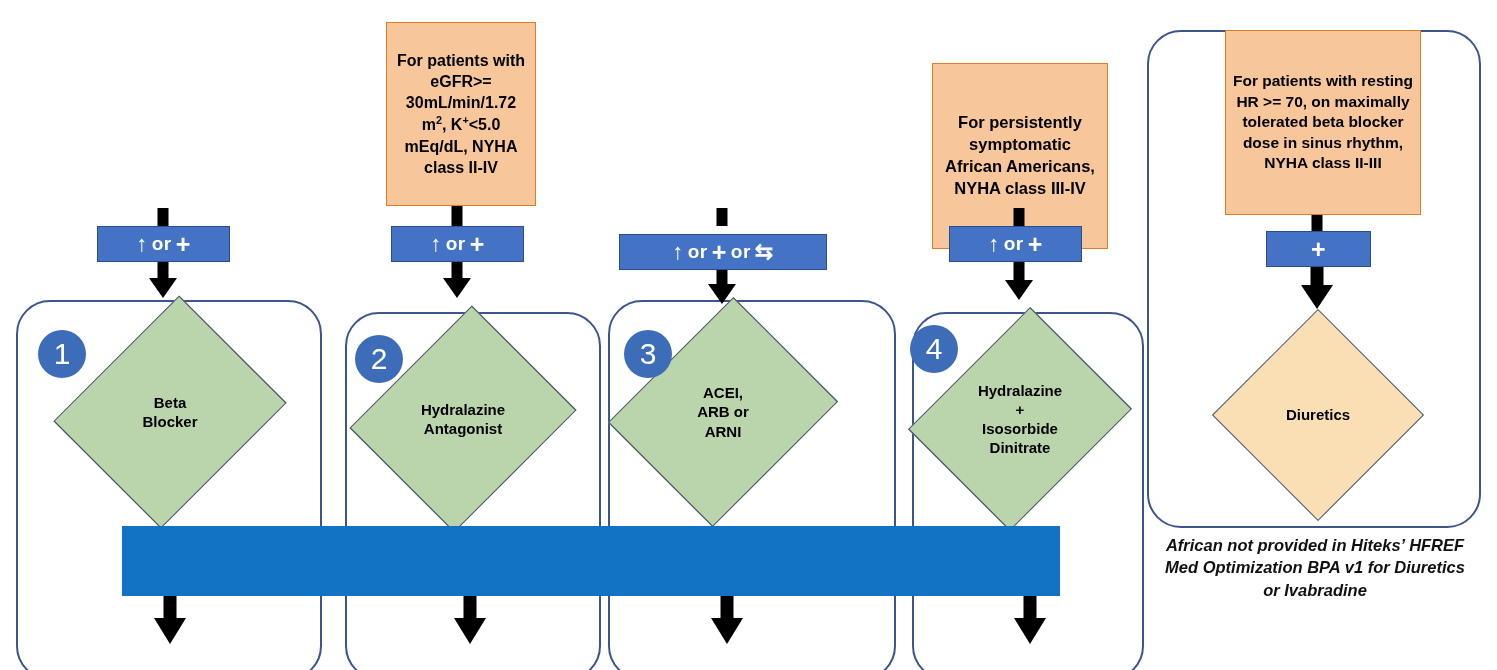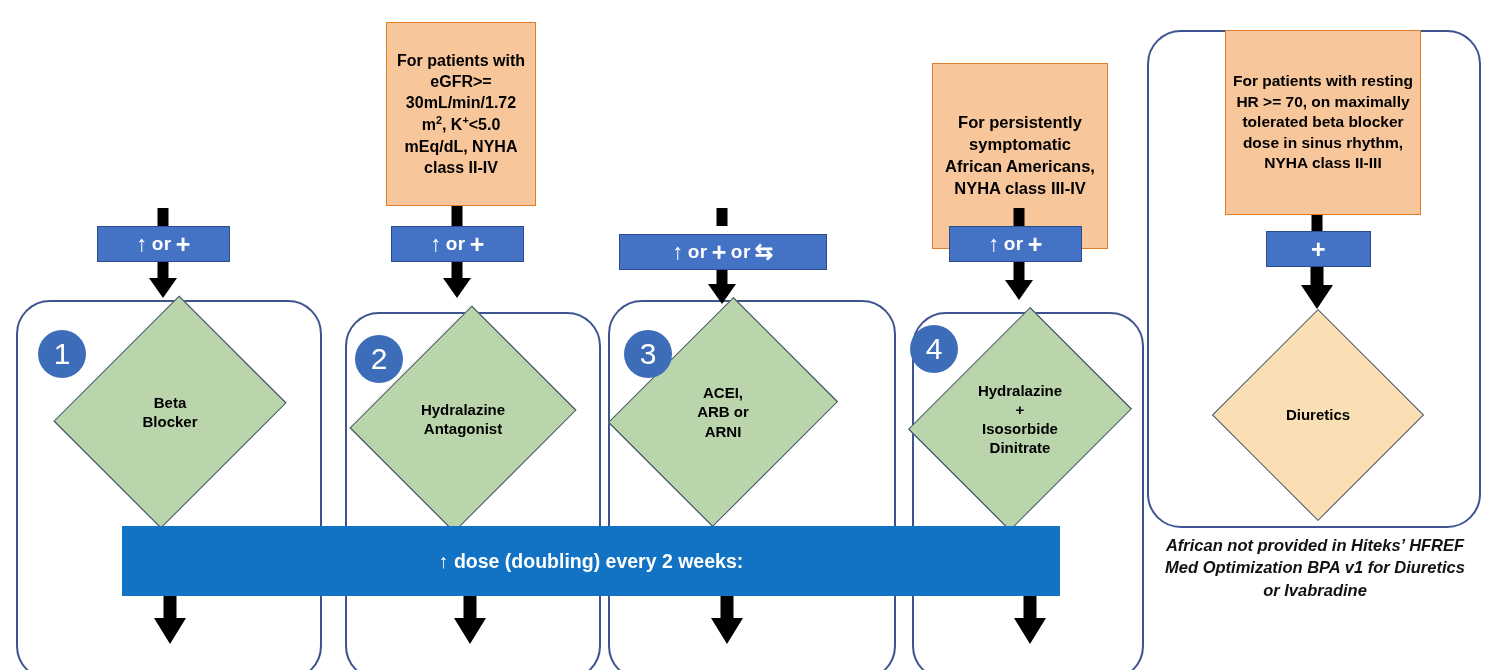--- a/index.html
+++ b/index.html
@@ -304,21 +304,20 @@
   <div class="diamond-wrap" style="left:1222px; top:308px; width:192px; height:214px;">
     <div class="diamond-shape diamond-orange" style="width:150px; height:150px; margin-left:-75px; margin-top:-75px; transform:rotate(45deg) scale(1.0,1.0);"></div>
     <div class="diamond-label">
       <span>Diuretics</span>
     </div>
   </div>
 
   <div class="footnote" style="left:1155px; top:534px; width:320px;">African not provided in Hiteks’ HFREF Med Optimization BPA v1 for Diuretics or Ivabradine</div>
 
   <div class="titration-banner" style="left:122px; top:526px; width:938px; height:70px;">
-    <div>↑ dose (doubling) every 2 weeks:</div>
   </div>
 
   <div class="arrow" style="left:170px; top:596px;">
     <div class="shaft" style="width:13px; height:22px;"></div>
     <div class="head" style="top:22px; border-left-width:16px; border-right-width:16px; border-top-width:26px;"></div>
   </div>
   <div class="arrow" style="left:470px; top:596px;">
     <div class="shaft" style="width:13px; height:22px;"></div>
     <div class="head" style="top:22px; border-left-width:16px; border-right-width:16px; border-top-width:26px;"></div>
   </div>

